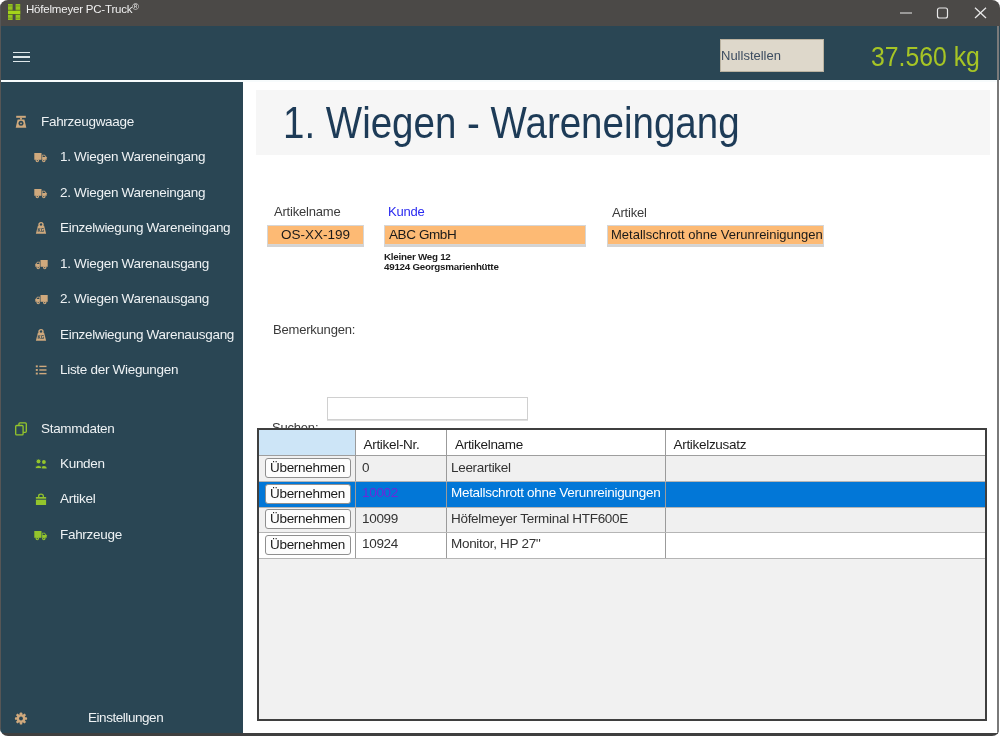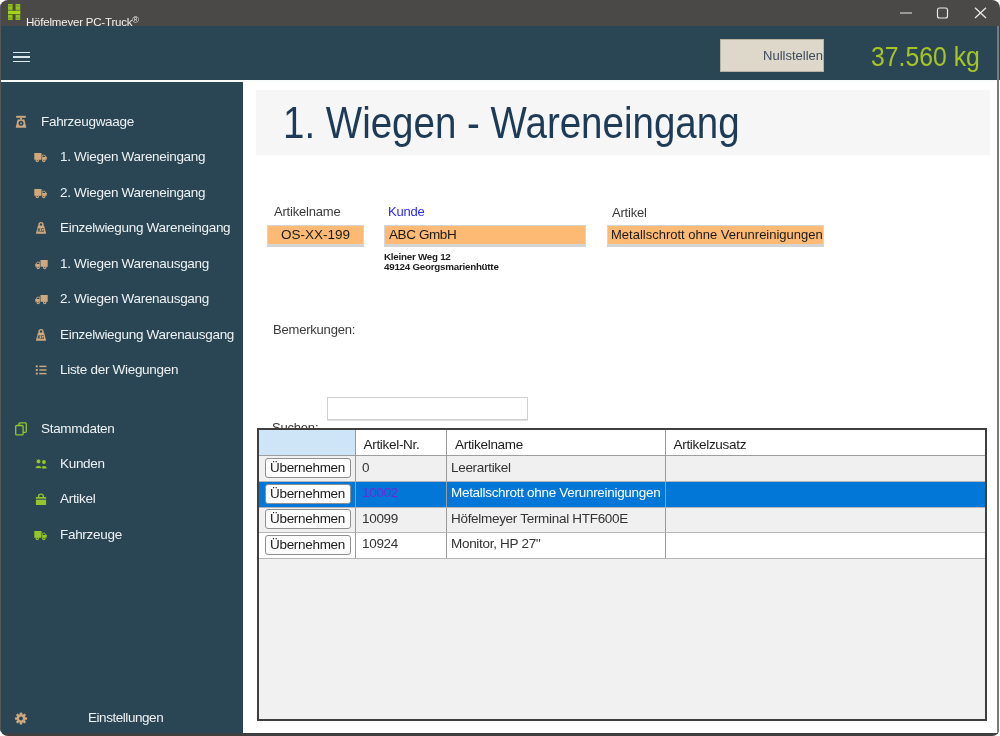--- a/index.html
+++ b/index.html
@@ -2,26 +2,26 @@
 <html><head>
 <meta charset="utf-8">
 <style>
   * { margin:0; padding:0; box-sizing:border-box; }
   html,body { width:1000px; height:736px; background:#ffffff; font-family:"Liberation Sans", sans-serif; }
   #win { position:relative; width:1000px; height:736px; background:#ffffff; overflow:hidden; border-radius:8px; }
   .abs { position:absolute; }
 
   
   #titlebar { left:0; top:0; width:1000px; height:26px; background:#4b4947; }
-  #apptitle { left:26px; top:15px; font-size:11.5px; color:#f0f0f0; letter-spacing:-0.2px;text-align:center; }
+  #apptitle { left:26px; top:2px; font-size:11.5px; color:#f0f0f0; letter-spacing:-0.2px;text-align:center; }
 
   
   #header { left:0; top:26px; width:1000px; height:54px; background:#2a4654; }
   .hline { left:13px; width:17px; height:1.7px; background:#dde7ea; }
-  #btn-null { left:720px; top:39px; width:104px; height:33px; background:#ded8cb; border:1px solid #bab2a0; color:#3c4c60; font-size:13px; text-align:right; line-height:31px;padding-left:18px; }
+  #btn-null { left:720px; top:39px; width:104px; height:33px; background:#ded8cb; border:1px solid #bab2a0; color:#3c4c60; font-size:13px; text-align:left; line-height:31px; }
   #kgtext { right:20px; top:41px; font-size:27.5px; color:#a6c525; transform:scaleX(0.9); transform-origin:right top; }
 
   #whiteline { left:0; top:80px; width:997px; height:1.6px; background:#f7fbfc; }
 
   
   #sidebar { left:0; top:82px; width:243px; height:651px; background:#2a4654; }
   .nav { position:absolute; color:#eef2f4; font-size:13.5px; letter-spacing:-0.3px; line-height:16px; white-space:nowrap; }
   .nicon { position:absolute; width:14px; height:14px; }
 
   

